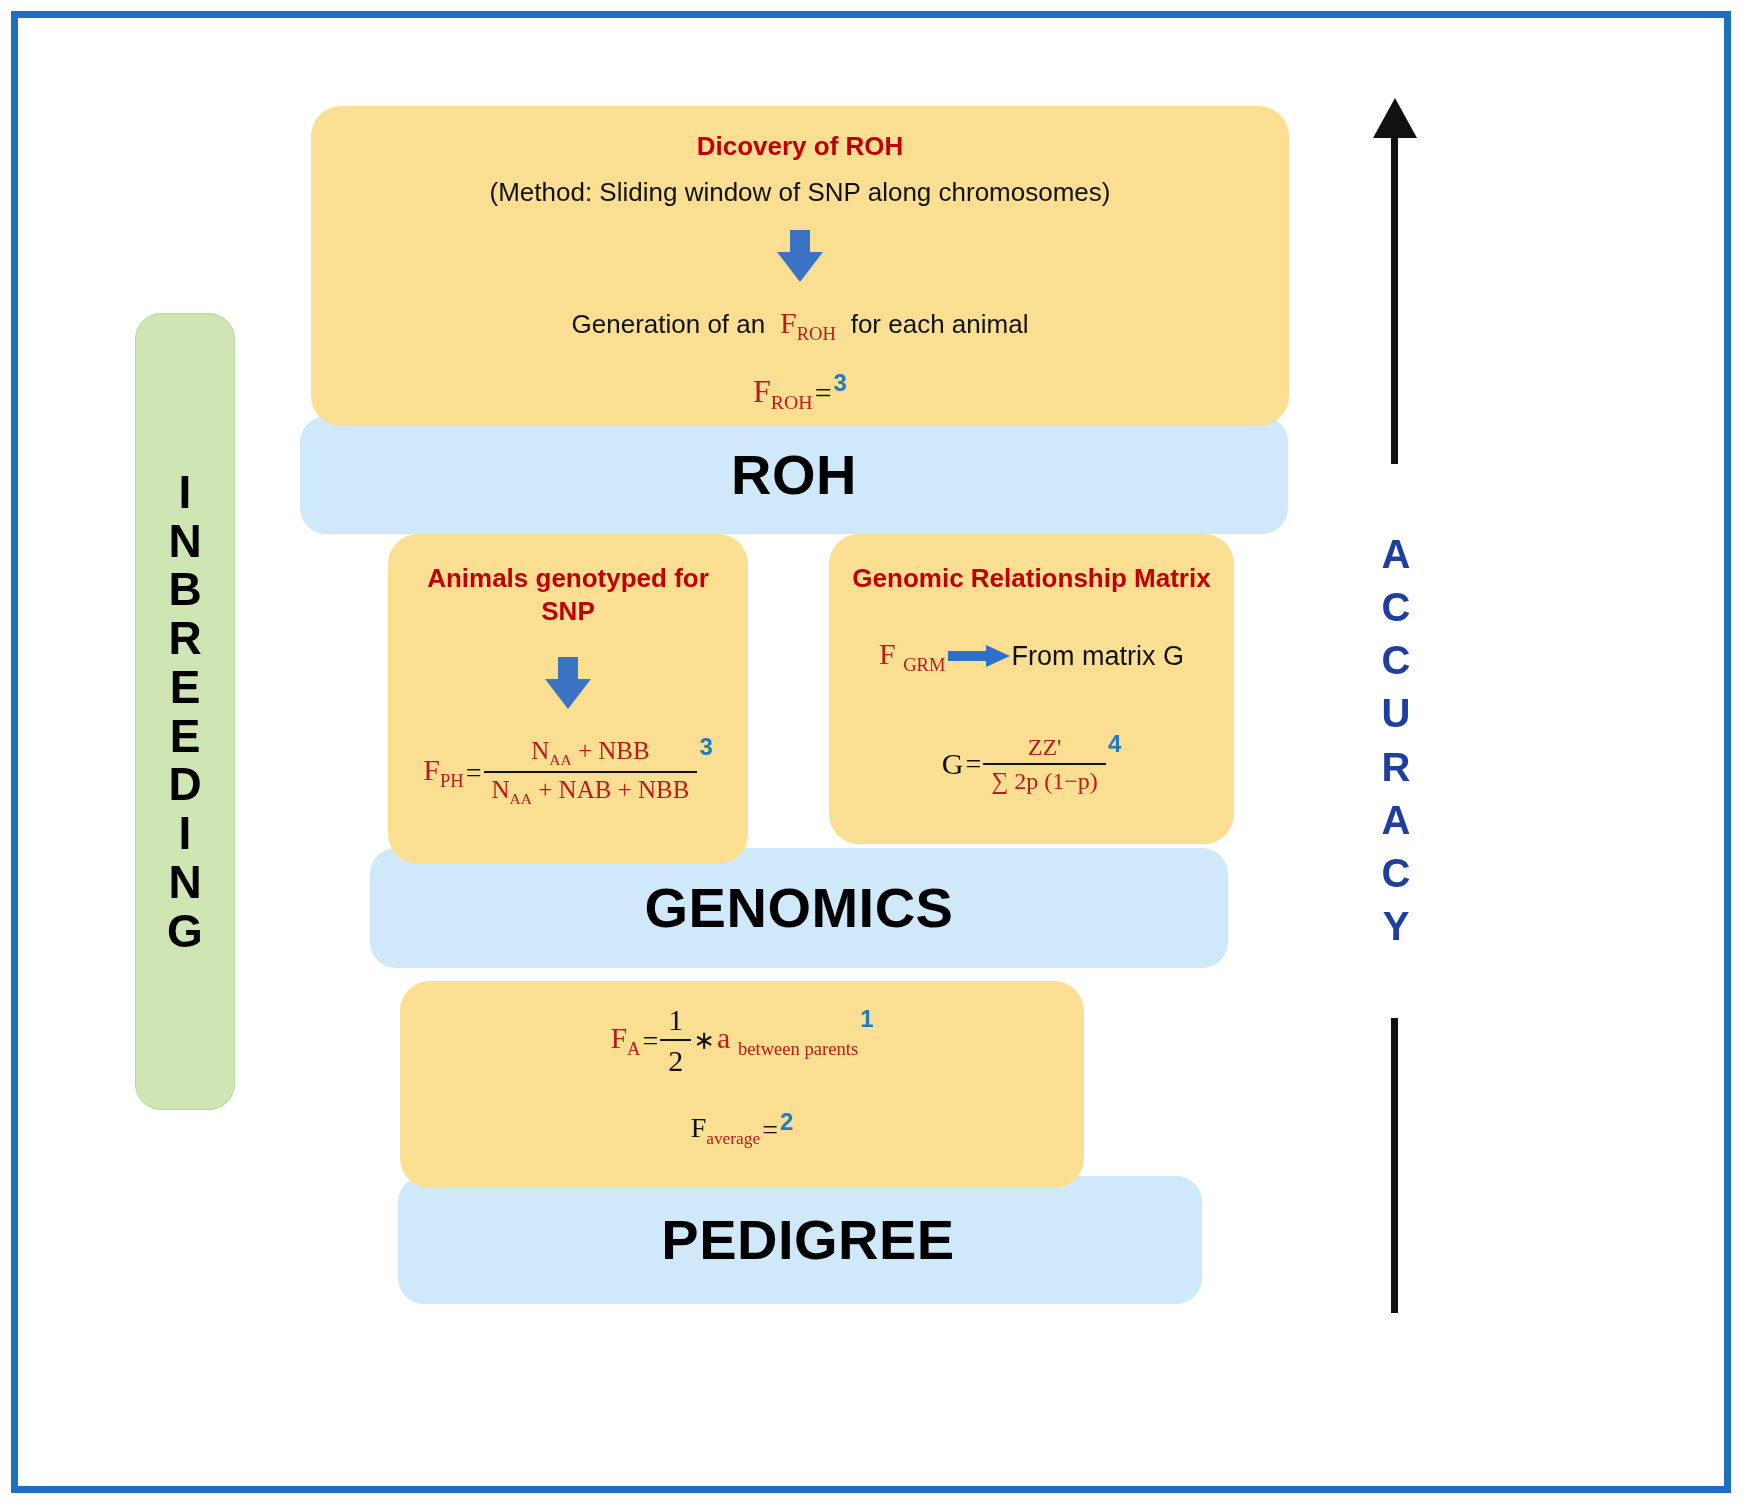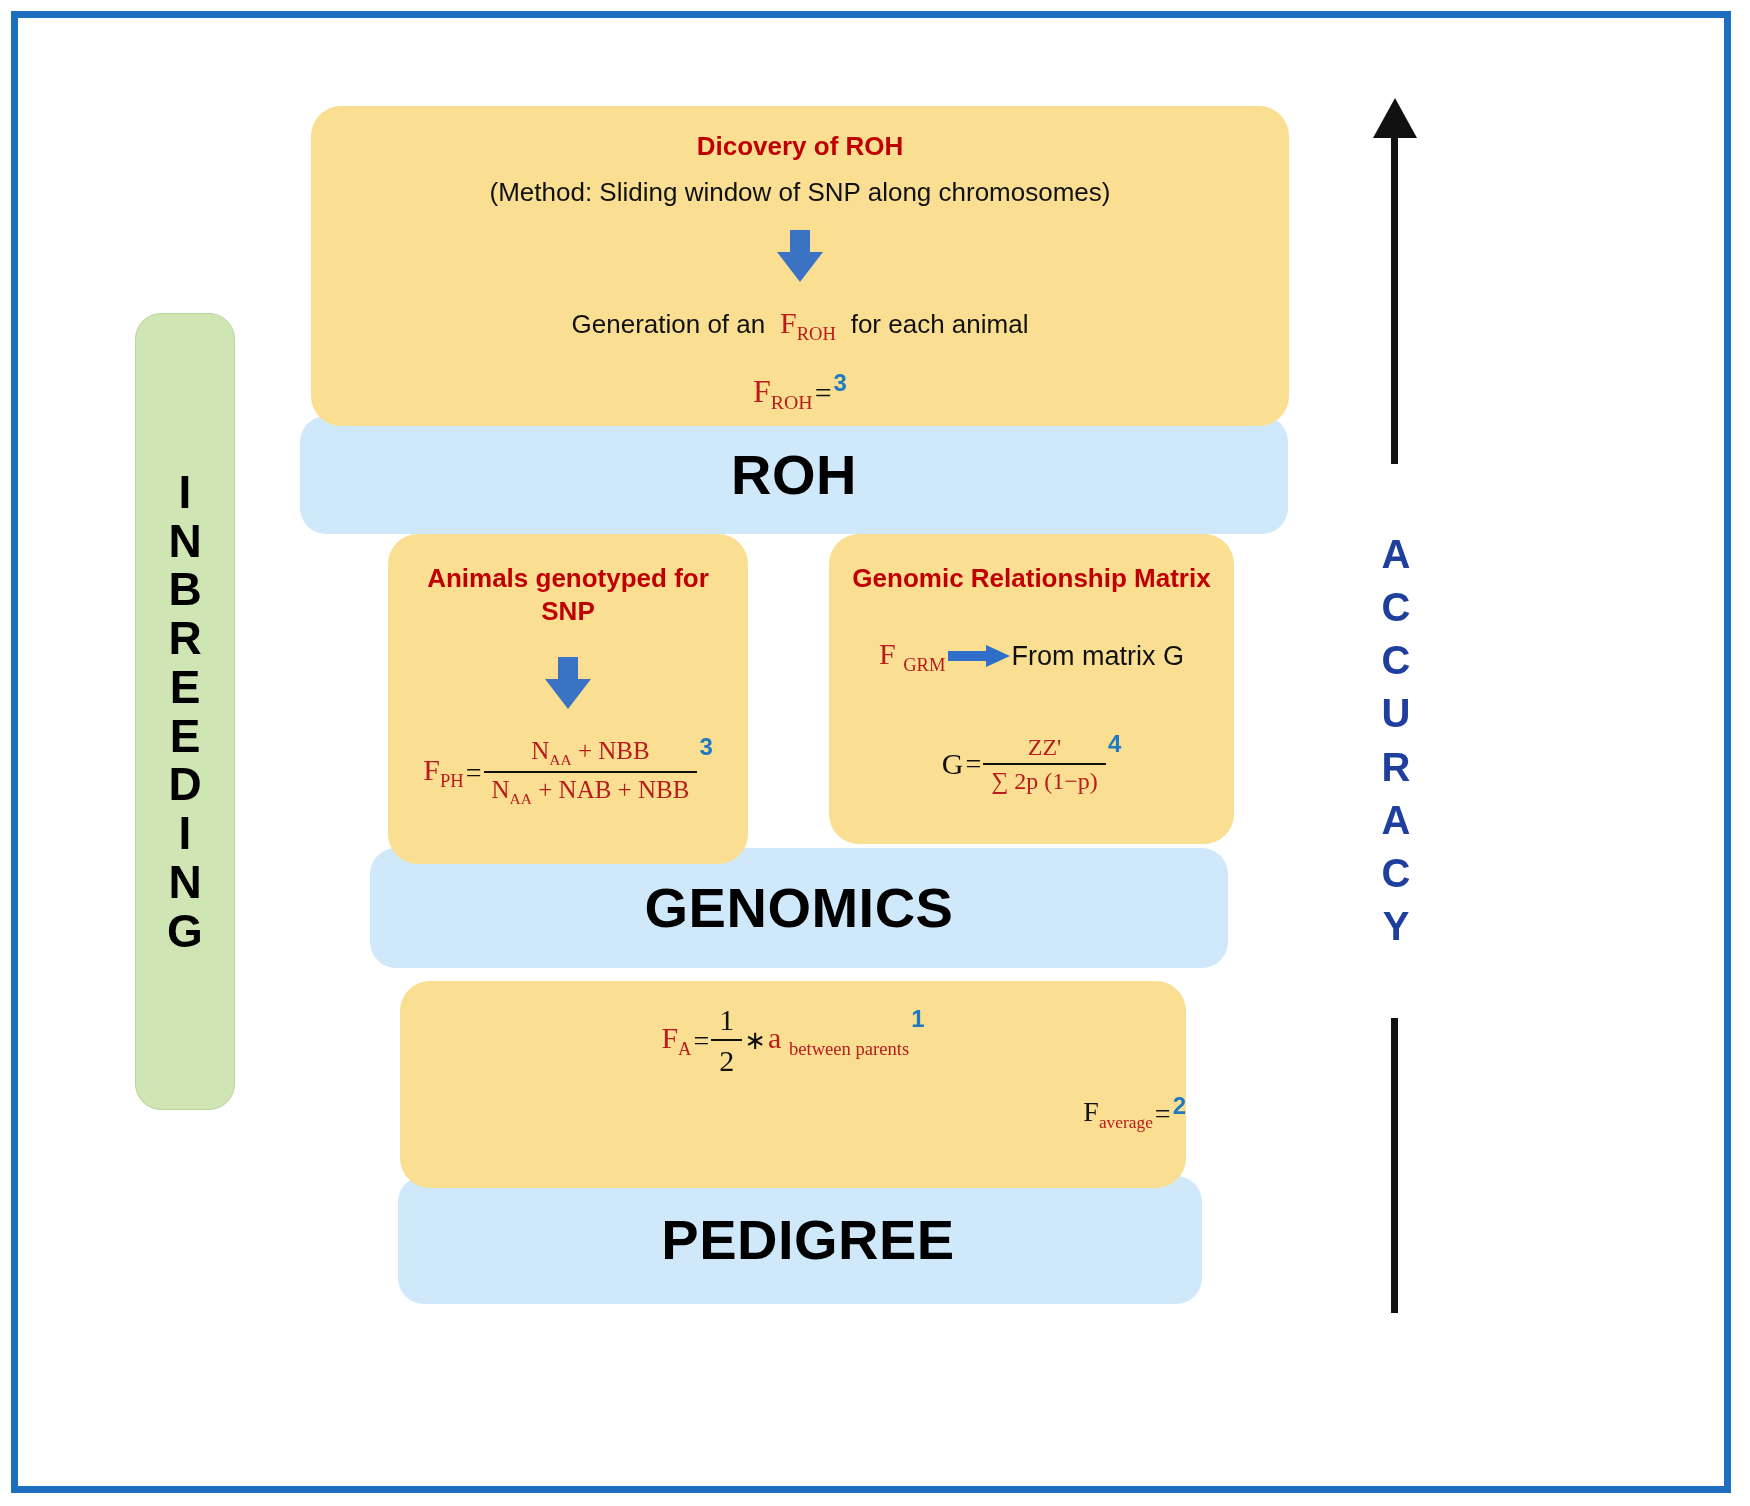--- a/index.html
+++ b/index.html
@@ -45,21 +45,21 @@
   .band .band-label{ padding-bottom:2px; letter-spacing:0.5px; }
 
   
   .card{
     background:#fadf93;
     border-radius:30px;
   }
   #card-roh{ left:293px; top:88px; width:978px; height:320px; }
   #card-snp{ left:370px; top:516px; width:360px; height:330px; }
   #card-grm{ left:795px; top:516px; width:405px; height:310px;margin-left:16px; }
-  #card-ped{ left:382px; top:963px; width:786px; height:207px; }
+  #card-ped{ left:382px; top:963px; width:684px; height:207px; }
 
   
   .hdr-red{
     color:#c00000;font-weight:bold;font-size:26px;text-align:center;
     line-height:1.25;
   }
   .blk{
     color:#111;font-size:26px;text-align:center;
   }
   .sup{ color:#1f7ac0;font-weight:bold;font-size:24px; vertical-align:super;}
@@ -217,21 +217,21 @@
         <span class="mathu" style="font-size:28px;">=</span>
         <span class="frac mathu" style="font-size:30px;">
           <span class="num">1</span>
           <span class="den">2</span>
         </span>
         <span class="mathu" style="font-size:26px;">∗</span>
         <span class="math" style="font-size:30px;"><span>a</span>&nbsp;<sub>between parents</sub></span>
         <span class="sup" style="align-self:flex-start;margin-top:2px;">1</span>
       </div>
 
-      <div class="eqrow" style="margin-top:18px;justify-content:flex-end;">
+      <div class="eqrow" style="margin-top:34px;">
         <span class="mathu" style="font-size:28px;"><span>F</span><sub class="math">average</sub></span>
         <span class="mathu" style="font-size:28px;">=</span>
         <span class="sup" style="align-self:flex-start;margin-top:-4px;">2</span>
       </div>
     </div>
   </div>
 
   <div class="abs" id="acc-arrow-head"></div>
   <div class="abs" id="acc-line-top"></div>
   <div class="abs" id="acc-line-bottom"></div>

